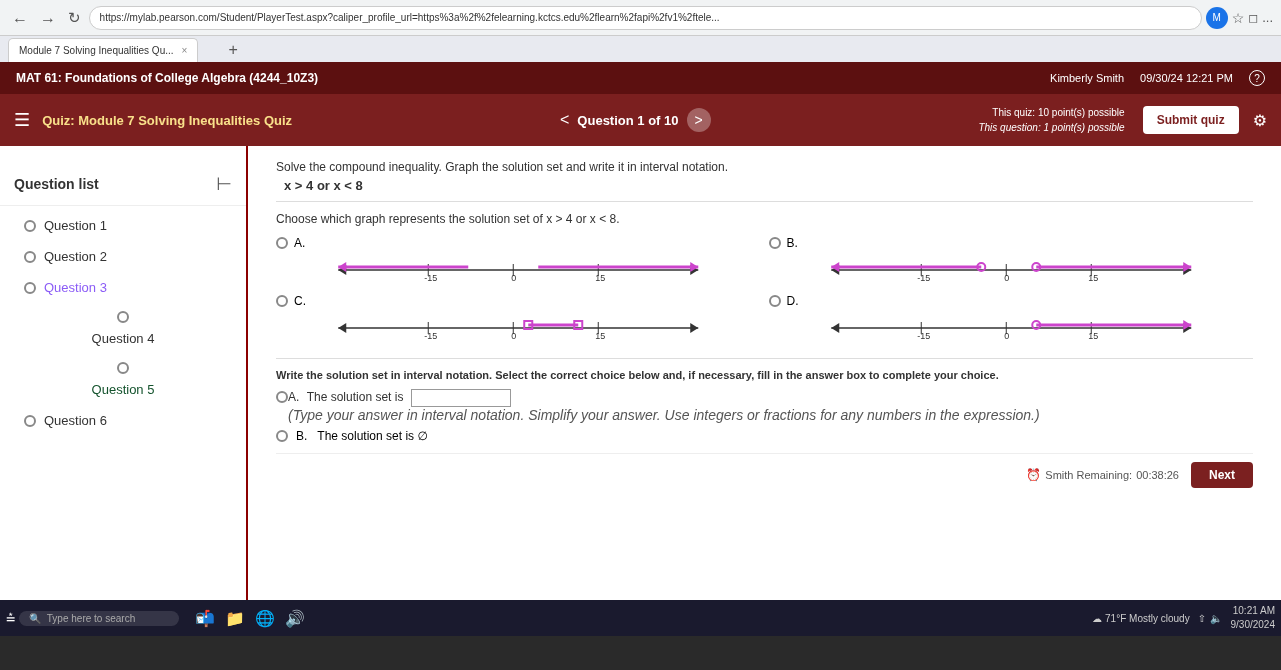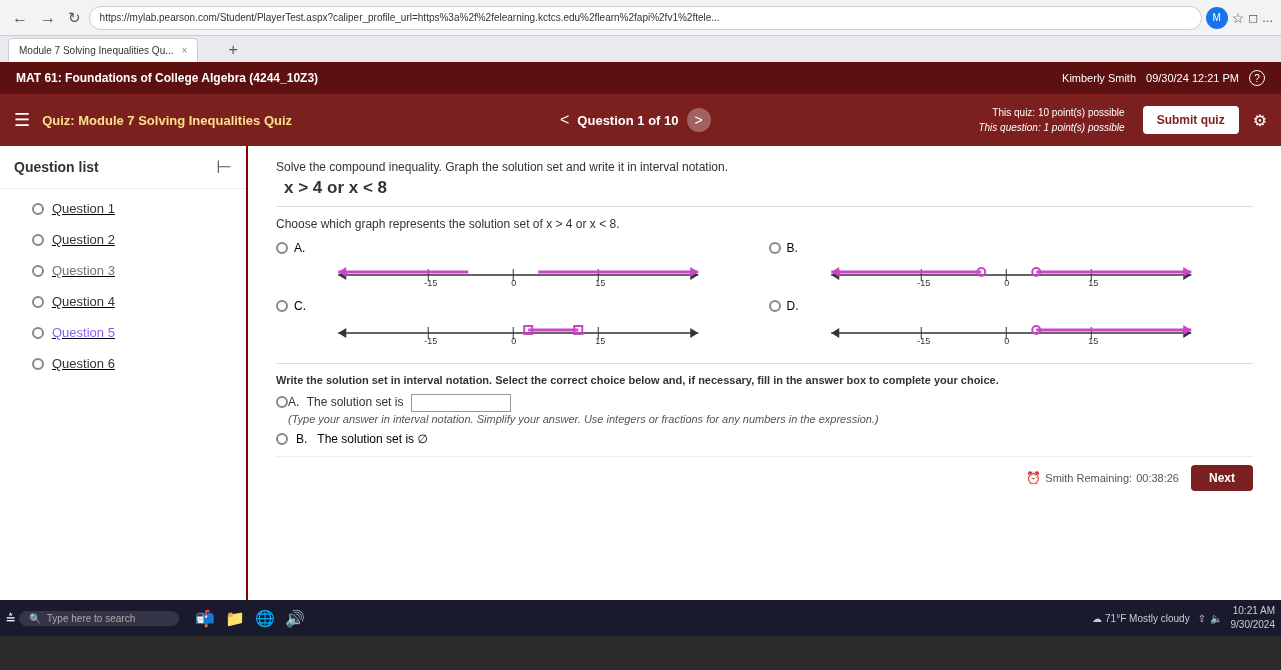--- a/index.html
+++ b/index.html
@@ -24,21 +24,21 @@
 <div style="background:#e8eaf0;height:26px;display:flex;align-items:flex-end;padding:0 8px;gap:26px;">
   <div style="height:24px;background:white;border:1px solid #ccc;border-bottom:none;border-radius:5px 5px 0 0;padding:0 10px;font-size:10px;color:#333;display:flex;align-items:center;gap:8px;max-width:220px;">
     <span>Module 7 Solving Inequalities Qu...</span>
     <span style="cursor:pointer;color:#888;font-size:10px;">×</span>
   </div>
   <button style="background:transparent;border:none;font-size:16px;cursor:pointer;color:#555;margin-left:4px;height:24px;display:flex;align-items:center;">+</button>
 </div>
 
 <div style="background:#5c1010;color:white;padding:4px 16px;display:flex;justify-content:space-between;align-items:center;height:32px;">
   <span style="font-size:12px;font-weight:bold;">MAT 61: Foundations of College Algebra (4244_10Z3)</span>
-  <div style="display:flex;align-items:center;gap:10px;font-size:11px;">
+  <div style="display:flex;align-items:center;gap:16px;font-size:11px;">
     <span>Kimberly Smith</span>
     <span>09/30/24 12:21 PM</span>
     <span style="border:1px solid white;border-radius:50%;width:16px;height:16px;display:flex;align-items:center;justify-content:center;font-size:10px;cursor:pointer;">?</span>
   </div>
 </div>
 
 <div style="background:#7b1f1f;color:white;display:flex;align-items:center;padding:6px 14px;height:52px;gap:8px;">
   <span style="font-size:18px;cursor:pointer;margin-right:4px;">☰</span>
   <span style="font-size:13px;font-weight:bold;color:#f9e08a;">Quiz: Module 7 Solving Inequalities Quiz</span>
 
@@ -53,56 +53,56 @@
     <div style="font-style:italic;">This question: 1 point(s) possible</div>
   </div>
 
   <button style="background:white;color:#7b1f1f;border:none;border-radius:4px;padding:7px 14px;font-size:12px;font-weight:bold;cursor:pointer;">Submit quiz</button>
   <button style="background:transparent;border:none;color:white;font-size:16px;cursor:pointer;margin-left:6px;">⚙</button>
 </div>
 
 <div style="display:flex;height:454px;background:white;">
 
   <div style="width:248px;min-width:248px;border-right:2px solid #8b0000;background:white;overflow-y:auto;">
-    <div style="display:flex;align-items:center;padding:10px 14px;font-size:14px;font-weight:bold;color:#333;border-bottom:1px solid #eee;">
+    <div style="display:flex;align-items:center;padding:10px 14px;font-size:14px;font-weight:bold;color:#333;border-bottom:1px solid #eee;margin-top:17px;">
       <span>Question list</span>
       <button style="background:transparent;border:none;font-size:18px;cursor:pointer;margin-left:auto;color:#555;">⊢</button>
     </div>
-    <div style="padding:4px 16px;text-decoration:underline;">
+    <div style="padding:4px 8px;">
       <div style="display:flex;align-items:center;padding:8px 16px;gap:8px;cursor:pointer;font-size:13px;color:#333;">
         <div style="width:12px;height:12px;border-radius:50%;border:2px solid #888;flex-shrink:0;"></div>
         <span>Question 1</span>
       </div>
       <div style="display:flex;align-items:center;padding:8px 16px;gap:8px;cursor:pointer;font-size:13px;color:#333;">
         <div style="width:12px;height:12px;border-radius:50%;border:2px solid #888;flex-shrink:0;"></div>
         <span>Question 2</span>
       </div>
-      <div style="display:flex;align-items:center;padding:8px 16px;gap:8px;cursor:pointer;font-size:13px;color:#737373;">
+      <div style="display:flex;align-items:center;padding:8px 16px;gap:8px;cursor:pointer;font-size:13px;color:#8b5cf6;">
         <div style="width:12px;height:12px;border-radius:50%;border:2px solid #888;flex-shrink:0;"></div>
         <span>Question 3</span>
       </div>
-      <div style="display:flex;align-items:center;padding:8px 16px;gap:8px;cursor:pointer;font-size:13px;color:#333;">
+      <div style="display:flex;align-items:center;padding:8px 16px;gap:8px;cursor:pointer;font-size:13px;color:#333;flex-direction:column;">
         <div style="width:12px;height:12px;border-radius:50%;border:2px solid #888;flex-shrink:0;"></div>
         <span>Question 4</span>
       </div>
-      <div style="display:flex;align-items:center;padding:8px 16px;gap:8px;cursor:pointer;font-size:13px;color:#8b5cf6;">
+      <div style="display:flex;align-items:center;padding:8px 16px;gap:8px;cursor:pointer;font-size:13px;color:#14532d;flex-direction:column;">
         <div style="width:12px;height:12px;border-radius:50%;border:2px solid #888;flex-shrink:0;"></div>
         <span>Question 5</span>
       </div>
       <div style="display:flex;align-items:center;padding:8px 16px;gap:8px;cursor:pointer;font-size:13px;color:#333;text-align:right;">
         <div style="width:12px;height:12px;border-radius:50%;border:2px solid #888;flex-shrink:0;"></div>
         <span>Question 6</span>
       </div>
     </div>
   </div>
 
   <div style="flex:1;overflow-y:auto;padding:14px 28px;">
 
     <p style="font-size:12px;color:#333;margin-bottom:4px;">Solve the compound inequality. Graph the solution set and write it in interval notation.</p>
-    <p style="font-size:17px;font-weight:bold;color:#333;margin-bottom:8px;margin-left:8px;">x &gt; 4 or x &lt; 8</p>
+    <p style="font-size:13px;font-weight:bold;color:#333;margin-bottom:8px;margin-left:8px;">x &gt; 4 or x &lt; 8</p>
 
     <div style="height:1px;background:#ddd;margin:6px 0 10px 0;"></div>
 
     <p style="font-size:12px;color:#333;margin-bottom:10px;">Choose which graph represents the solution set of x &gt; 4 or x &lt; 8.</p>
 
     <div style="display:grid;grid-template-columns:1fr 1fr;gap:8px;margin-bottom:14px;">
 
       <div>
         <div style="display:flex;align-items:center;gap:6px;margin-bottom:2px;">
           <div style="width:12px;height:12px;border-radius:50%;border:2px solid #888;flex-shrink:0;cursor:pointer;"></div>
@@ -204,21 +204,21 @@
 
     <p style="font-size:11px;color:#333;margin-bottom:8px;font-weight:bold;">Write the solution set in interval notation. Select the correct choice below and, if necessary, fill in the answer box to complete your choice.</p>
 
     <div style="display:flex;align-items:flex-start;gap:0;margin-bottom:6px;">
       <div style="width:12px;height:12px;border-radius:50%;border:2px solid #888;flex-shrink:0;cursor:pointer;margin-top:2px;"></div>
       <div style="font-size:12px;color:#333;">
         <span>A.</span>
         <span style="margin-left:4px;">The solution set is</span>
         <input type="text" style="border: 1px solid rgb(153, 153, 153); width: 100px; height: 18px; font-size: 11px; padding: 0px 4px; margin: 0px 4px; vertical-align: middle;">
         <br>
-        <span style="font-size:11px;color:#555;font-style:italic;">(Type your answer in interval notation. Simplify your answer. Use integers or fractions for any numbers in the expression.)</span>
+        <span style="font-size:14px;color:#555;font-style:italic;">(Type your answer in interval notation. Simplify your answer. Use integers or fractions for any numbers in the expression.)</span>
       </div>
     </div>
 
     <div style="display:flex;align-items:center;gap:8px;margin-bottom:6px;">
       <div style="width:12px;height:12px;border-radius:50%;border:2px solid #888;flex-shrink:0;cursor:pointer;"></div>
       <span style="font-size:12px;">B.</span>
       <span style="font-size:12px;margin-left:2px;">The solution set is ∅</span>
     </div>
 
     <div style="display:flex;align-items:center;justify-content:flex-end;margin-top:10px;padding-top:8px;border-top:1px solid #eee;">

